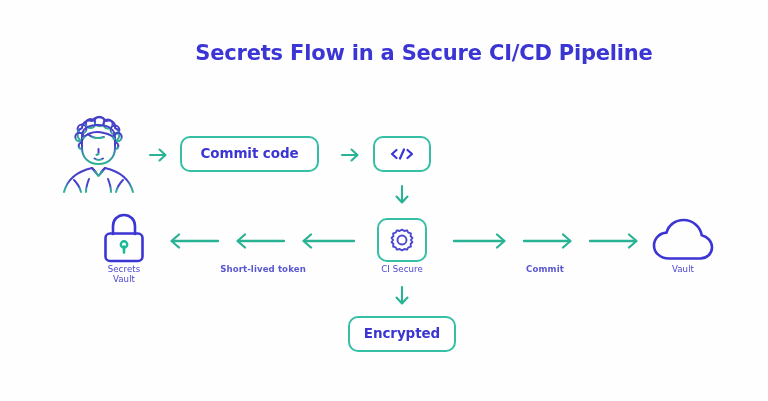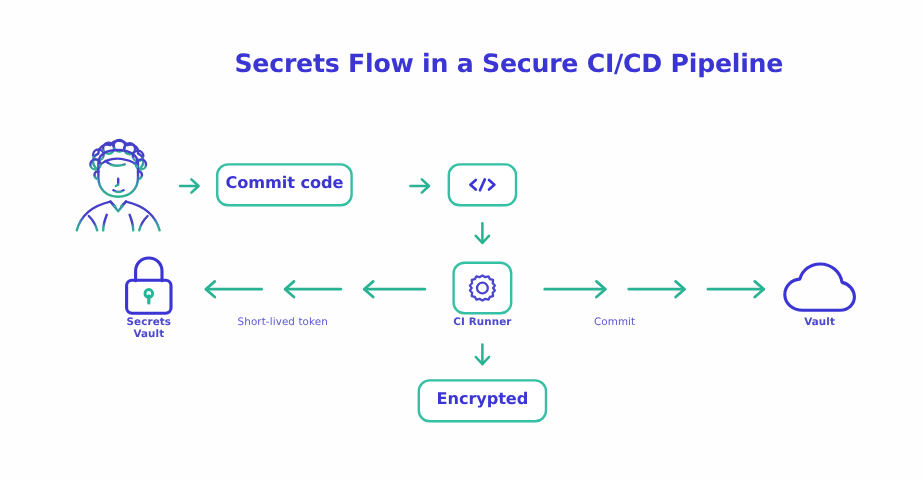--- a/index.html
+++ b/index.html
@@ -62,44 +62,45 @@
     color: #3b35d4;
     letter-spacing: -0.1px;
     line-height: 1;
   }
 
   
   .caption {
     position: absolute;
     text-align: center;
     font-size: 8.6px;
-    font-weight: bold;
+    font-weight: normal;
     color: #4b47cf;
     line-height: 1.22;
     white-space: pre-line;
     letter-spacing: 0.1px;
   }
 
   .flow-label {
     position: absolute;
+    text-align: center;
     font-size: 8.6px;
-    font-weight: normal;
+    font-weight: bold;
     color: #5a57d0;
     line-height: 1.2;
     letter-spacing: 0.1px;
     white-space: nowrap;
   }
 
   .icon-svg { display: block; }
   .arrow-svg { display: block; }
 
   
   #person-node        { left: 52px;  top: 106px; width: 92px;  height: 88px; }
   #arrow-person-commit{ left: 145px; top: 144px; width: 28px;  height: 22px; }
-  #commit-box         { left: 180px; top: 136px; width: 114px; height: 36px; }
+  #commit-box         { left: 180px; top: 136px; width: 139px; height: 36px; }
   #arrow-commit-code  { left: 337px; top: 144px; width: 28px;  height: 22px; }
   #code-box           { left: 373px; top: 136px; width: 58px;  height: 36px; }
   #arrow-code-runner  { left: 389px; top: 182px; width: 26px;  height: 26px; }
 
   #runner-box         { left: 377px; top: 218px; width: 50px;  height: 44px; }
   #runner-caption     { left: 352px; top: 264px; width: 100px; }
   #arrow-runner-enc   { left: 389px; top: 283px; width: 26px;  height: 26px; }
 
   #encrypted-box      { left: 348px; top: 316px; width: 108px; height: 36px; }
 
@@ -259,21 +260,21 @@
         <path d="M13 2.6
                  L15.4 4.0 L18.0 3.3 L19.3 5.6 L21.9 6.3 L21.6 9.0 L23.4 11.0
                  L21.9 13.0 L23.4 15.0 L21.6 17.0 L21.9 19.7 L19.3 20.4 L18.0 22.7
                  L15.4 22.0 L13 23.4 L10.6 22.0 L8.0 22.7 L6.7 20.4 L4.1 19.7
                  L4.4 17.0 L2.6 15.0 L4.1 13.0 L2.6 11.0 L4.4 9.0 L4.1 6.3
                  L6.7 5.6 L8.0 3.3 L10.6 4.0 Z"></path>
         <circle cx="13" cy="13" r="4.5"></circle>
       </g>
     </svg>
   </div>
-  <div class="caption" id="runner-caption">CI Runner</div>
+  <div class="caption" id="runner-caption">CI Secure</div>
 
   <div class="node" id="arrows-deploy">
     <svg class="arrow-svg" width="190" height="24" viewBox="0 0 190 24">
       <g stroke="#29b394" stroke-width="2.3" stroke-linecap="round" stroke-linejoin="round" fill="none">
         <path d="M4 12 L54 12"></path>
         <path d="M47 5.5 L54.5 12 L47 18.5"></path>
         <path d="M74 12 L120 12"></path>
         <path d="M113 5.5 L120.5 12 L113 18.5"></path>
         <path d="M140 12 L186 12"></path>
         <path d="M179 5.5 L186.5 12 L179 18.5"></path>

